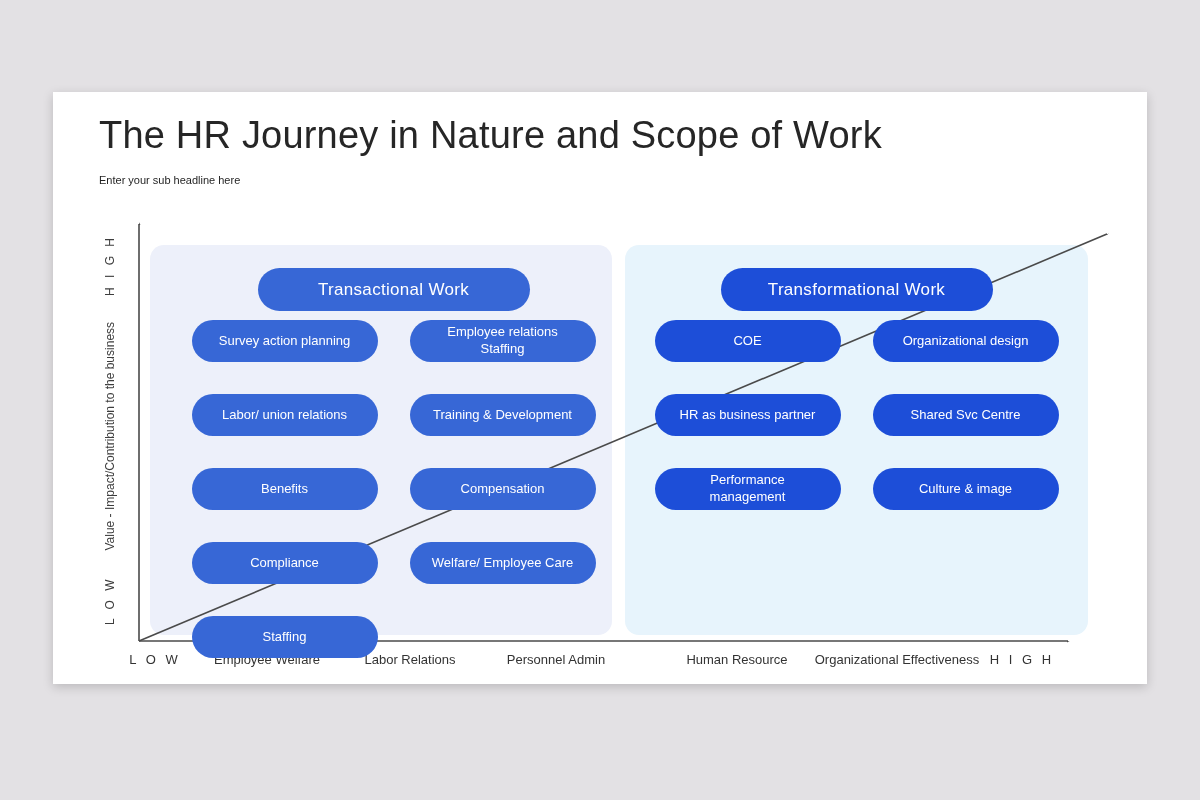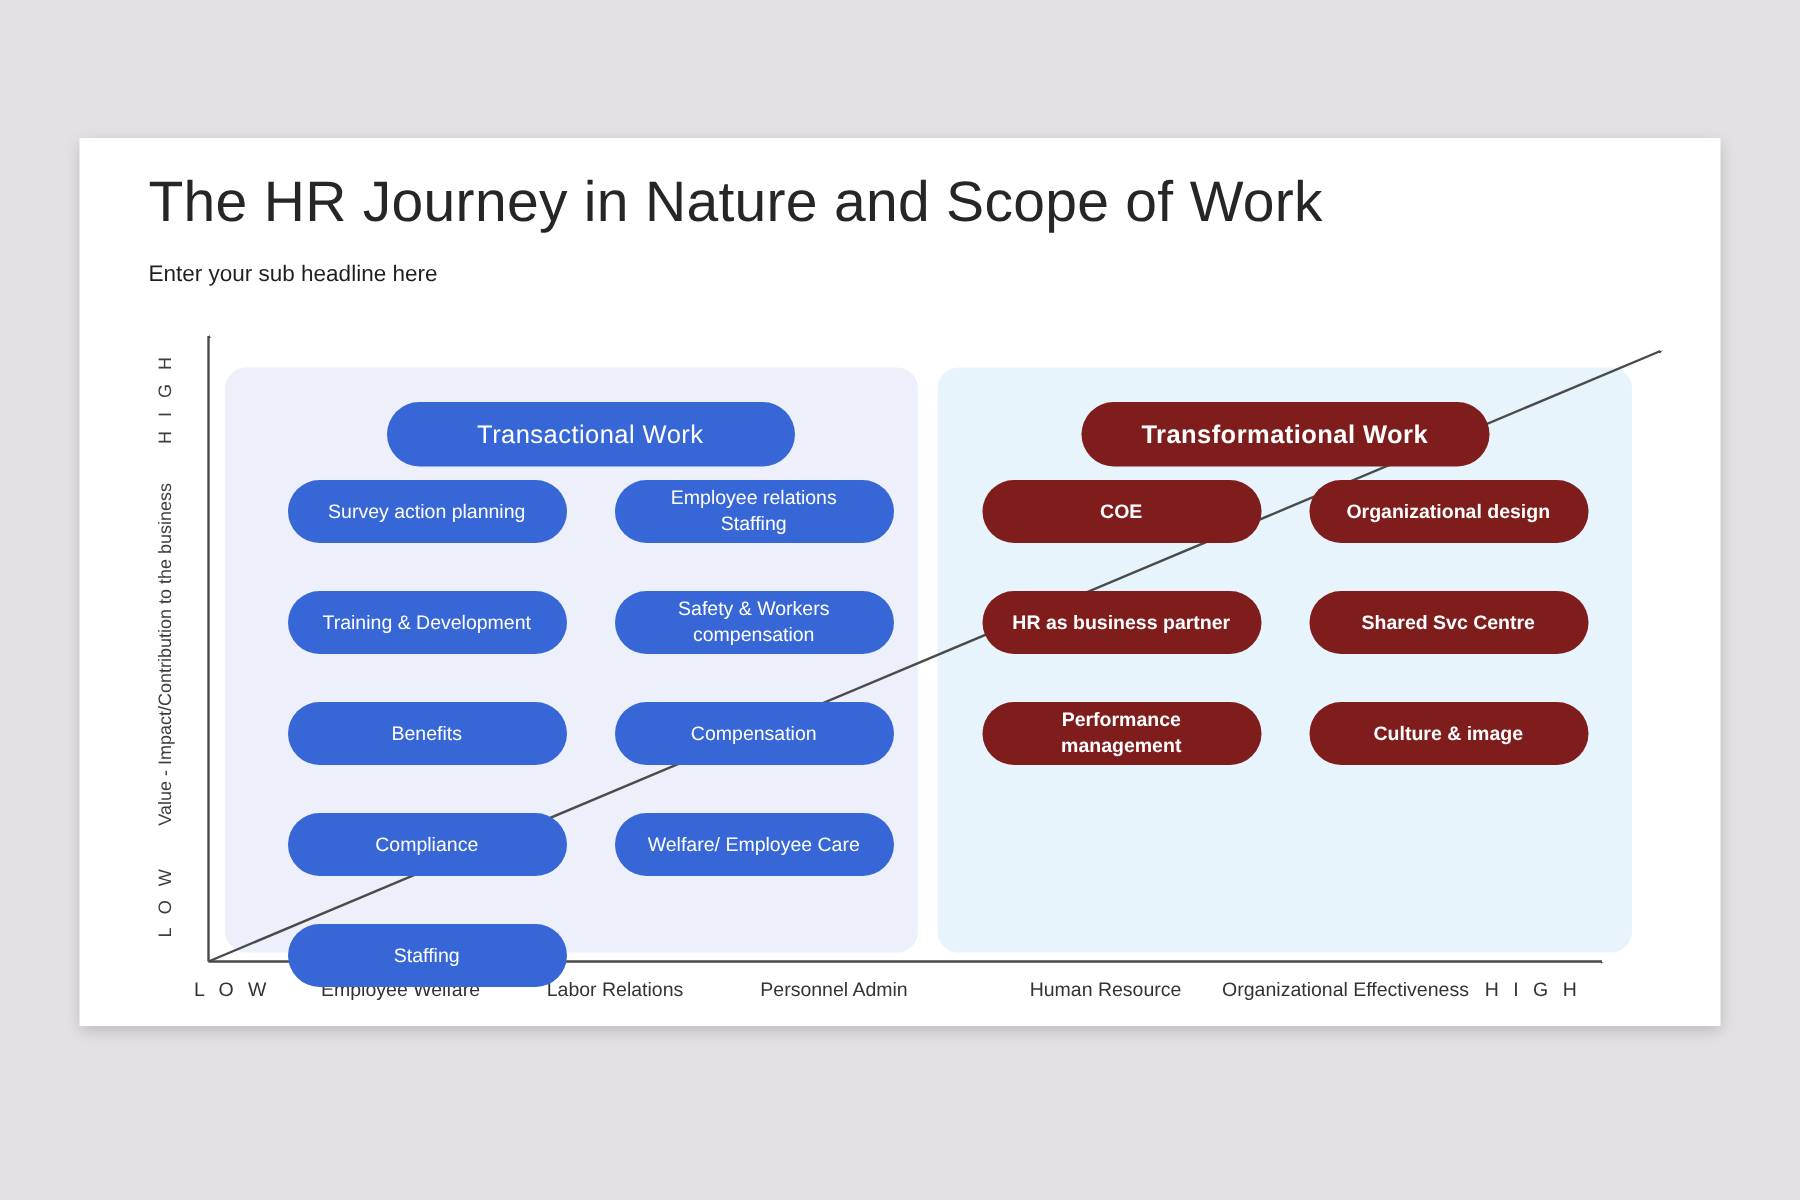--- a/index.html
+++ b/index.html
@@ -21,21 +21,21 @@
     position:absolute;
     left:46px; top:22px;
     font-size:38px;
     font-weight:500;
     color:#262626;
     letter-spacing:0.2px;
   }
   .slide-subtitle {
     position:absolute;
     left:46px; top:82px;
-    font-size:15px;
+    font-size:11px;
     color:#1f1f1f;
   }
   .panel {
     position:absolute;
     top:153px;
     width:462px; height:390px;
     border-radius:14px;
   }
   .panel-left  { left:97px;  background:#edf0fa;padding-left:25px; }
   .panel-right { left:572px; width:463px; background:#e7f4fc; }
@@ -65,21 +65,21 @@
     border-radius:22px;
     display:flex; align-items:center; justify-content:center;
     text-align:center;
     color:#ffffff;
     font-size:13px;
     line-height:1.3;
     white-space:pre-line;
     padding:3px 10px;
   }
   .pill-blue  { background:#3767d6; }
-  .pill-cyan  { background:#7f1d1d;font-weight:bold; }
+  .pill-cyan  { background:#1d4ed8; }
   .axes-svg {
     position:absolute; left:0; top:0;
     width:1094px; height:613px;
     z-index:1;
     pointer-events:none;
   }
   .y-axis-label {
     position:absolute;
     left:-138px; top:329px;
     width:390px; height:18px;
@@ -129,23 +129,22 @@
     <span>Value - Impact/Contribution to the business</span>
     <span class="end-cap">H I G H</span>
   </div>
 
   <div class="panel panel-left">
     <div class="panel-header pill-blue">Transactional Work</div>
     <div class="pill-grid">
       <div class="pill pill-blue">Survey action planning</div>
       <div class="pill pill-blue">Employee relations
 Staffing</div>
+      <div class="pill pill-blue">Labor/ union relations</div>
       <div class="pill pill-blue">Training &amp; Development</div>
-      <div class="pill pill-blue">Safety &amp; Workers
-compensation</div>
       <div class="pill pill-blue">Benefits</div>
       <div class="pill pill-blue">Compensation</div>
       <div class="pill pill-blue">Compliance</div>
       <div class="pill pill-blue">Welfare/ Employee Care</div>
       <div class="pill pill-blue">Staffing</div>
     </div>
   </div>
 
   <div class="panel panel-right">
     <div class="panel-header pill-cyan">Transformational Work</div>

